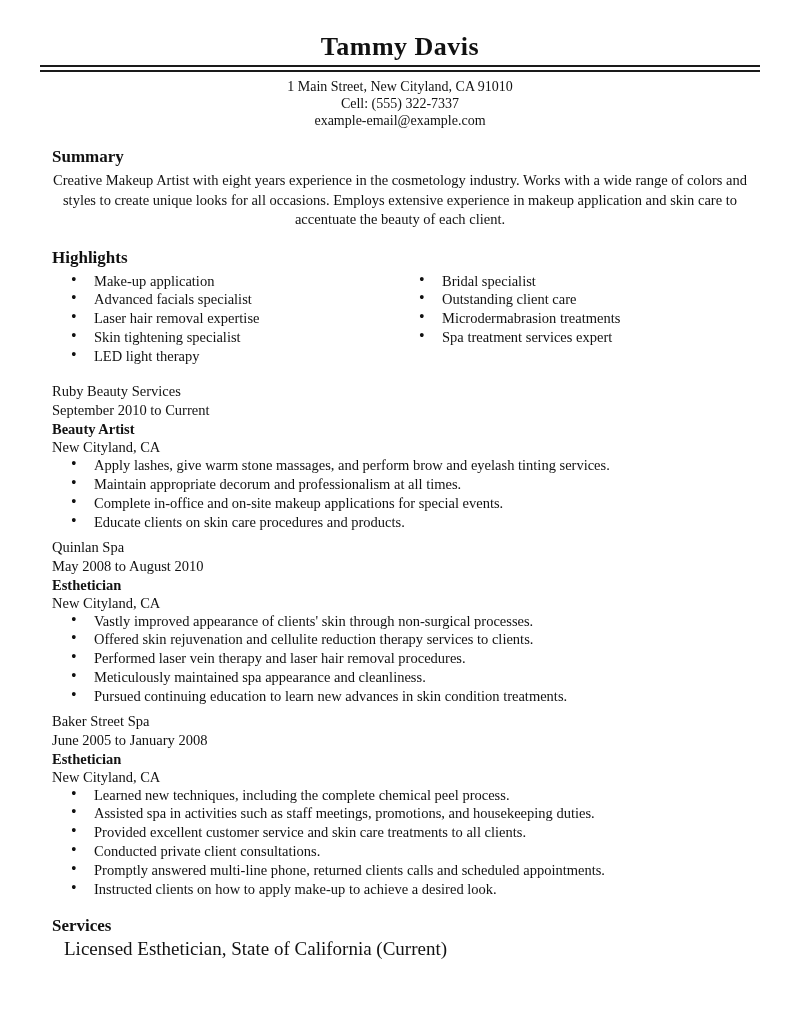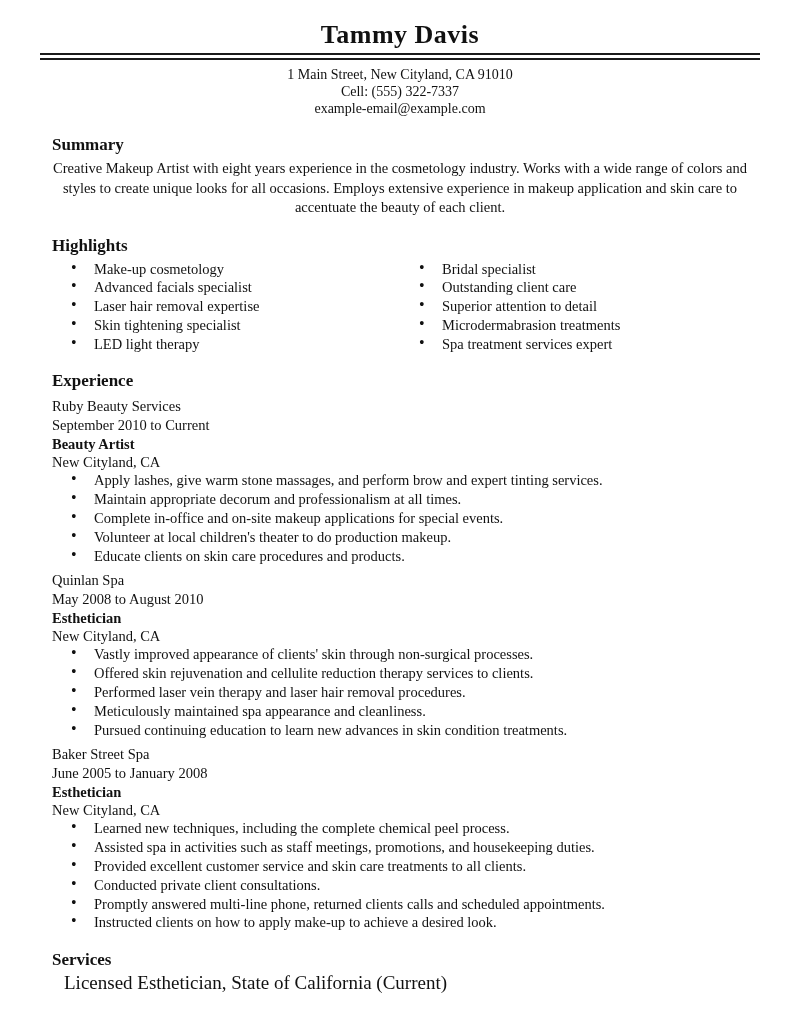--- a/index.html
+++ b/index.html
@@ -8,21 +8,21 @@
     height: 1035px;
     background: #ffffff;
     color: #111111;
     font-family: "Liberation Serif", "DejaVu Serif", serif;
     overflow: hidden;
   }
   .page {
     width: 800px;
     height: 1035px;
     box-sizing: border-box;
-    padding-top: 20px;
+    padding-top: 32px;
     border-radius: 22px;
   }
   
   .header { text-align: center; }
   .name {
     font-size: 26px;
     font-weight: bold;
     line-height: 30px;
     margin: 0;
     letter-spacing: 0.5px;
@@ -120,49 +120,46 @@
 
     <div class="section">
       <h2 class="section-heading">Summary</h2>
       <p class="summary-text">Creative Makeup Artist with eight years experience in the cosmetology industry. Works with a wide range of colors and styles to create unique looks for all occasions. Employs extensive experience in makeup application and skin care to accentuate the beauty of each client.</p>
     </div>
 
     <div class="section">
       <h2 class="section-heading">Highlights</h2>
       <div class="hl-columns">
         <ul class="bullets hl-col">
-          <li>Make-up cosmetology</li>
+          <li>Make-up application</li>
           <li>Advanced facials specialist</li>
           <li>Laser hair removal expertise</li>
           <li>Skin tightening specialist</li>
           <li>LED light therapy</li>
         </ul>
         <ul class="bullets hl-col">
           <li>Bridal specialist</li>
           <li>Outstanding client care</li>
-          <li>Superior attention to detail</li>
           <li>Microdermabrasion treatments</li>
           <li>Spa treatment services expert</li>
         </ul>
       </div>
     </div>
 
     <div class="section">
-      <h2 class="section-heading">Experience</h2>
 
       <div class="job">
         <div class="job-company">Ruby Beauty Services</div>
         <div class="job-dates">September 2010 to Current</div>
         <div class="job-title">Beauty Artist</div>
         <div class="job-location">New Cityland, CA</div>
         <ul class="bullets">
-          <li>Apply lashes, give warm stone massages, and perform brow and expert tinting services.</li>
+          <li>Apply lashes, give warm stone massages, and perform brow and eyelash tinting services.</li>
           <li>Maintain appropriate decorum and professionalism at all times.</li>
           <li>Complete in-office and on-site makeup applications for special events.</li>
-          <li>Volunteer at local children's theater to do production makeup.</li>
           <li>Educate clients on skin care procedures and products.</li>
         </ul>
       </div>
 
       <div class="job">
         <div class="job-company">Quinlan Spa</div>
         <div class="job-dates">May 2008 to August 2010</div>
         <div class="job-title">Esthetician</div>
         <div class="job-location">New Cityland, CA</div>
         <ul class="bullets">

